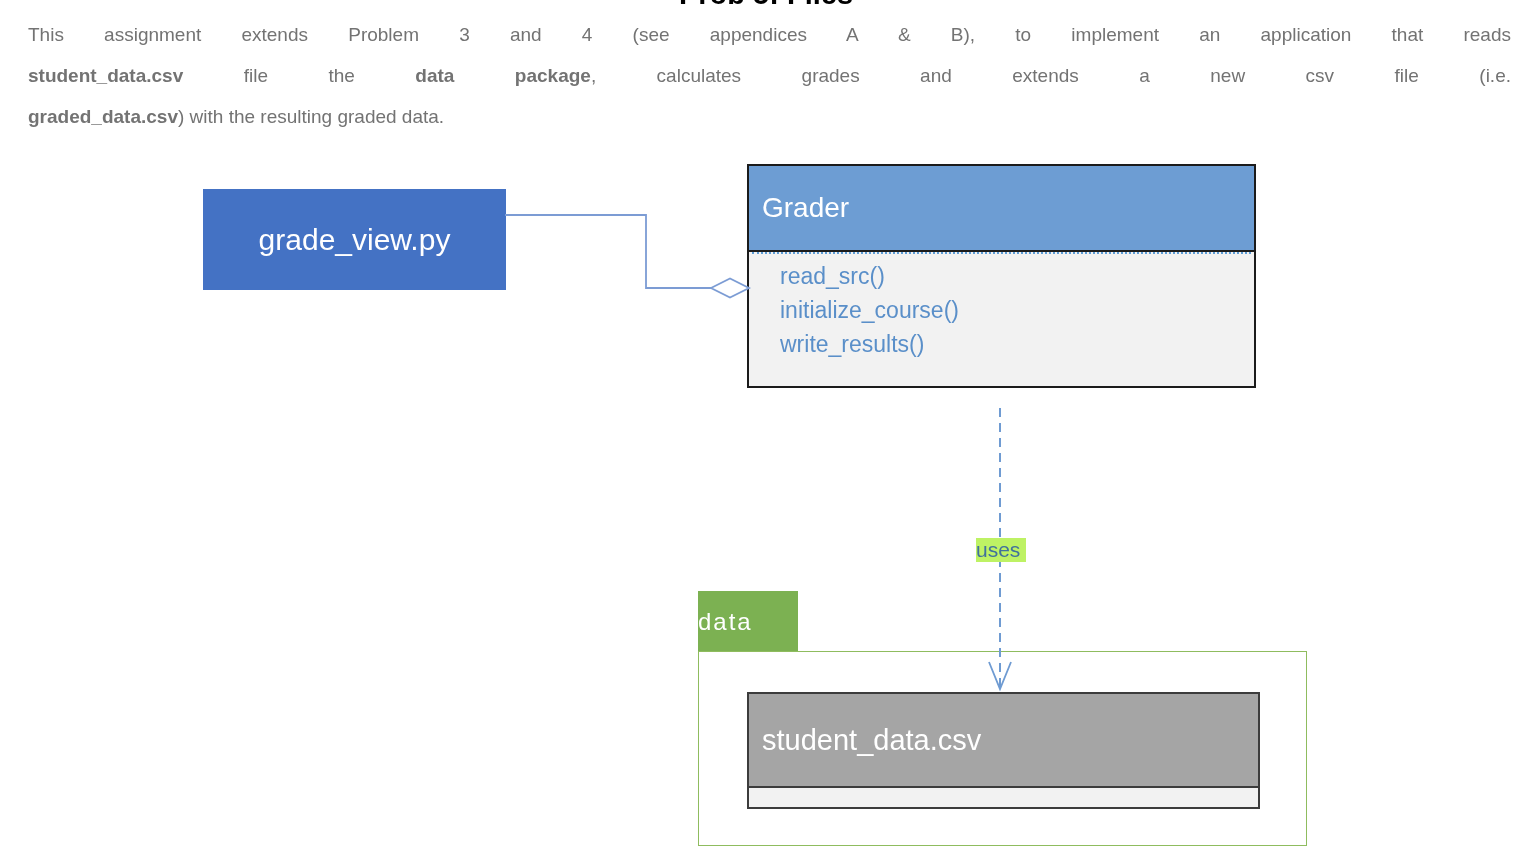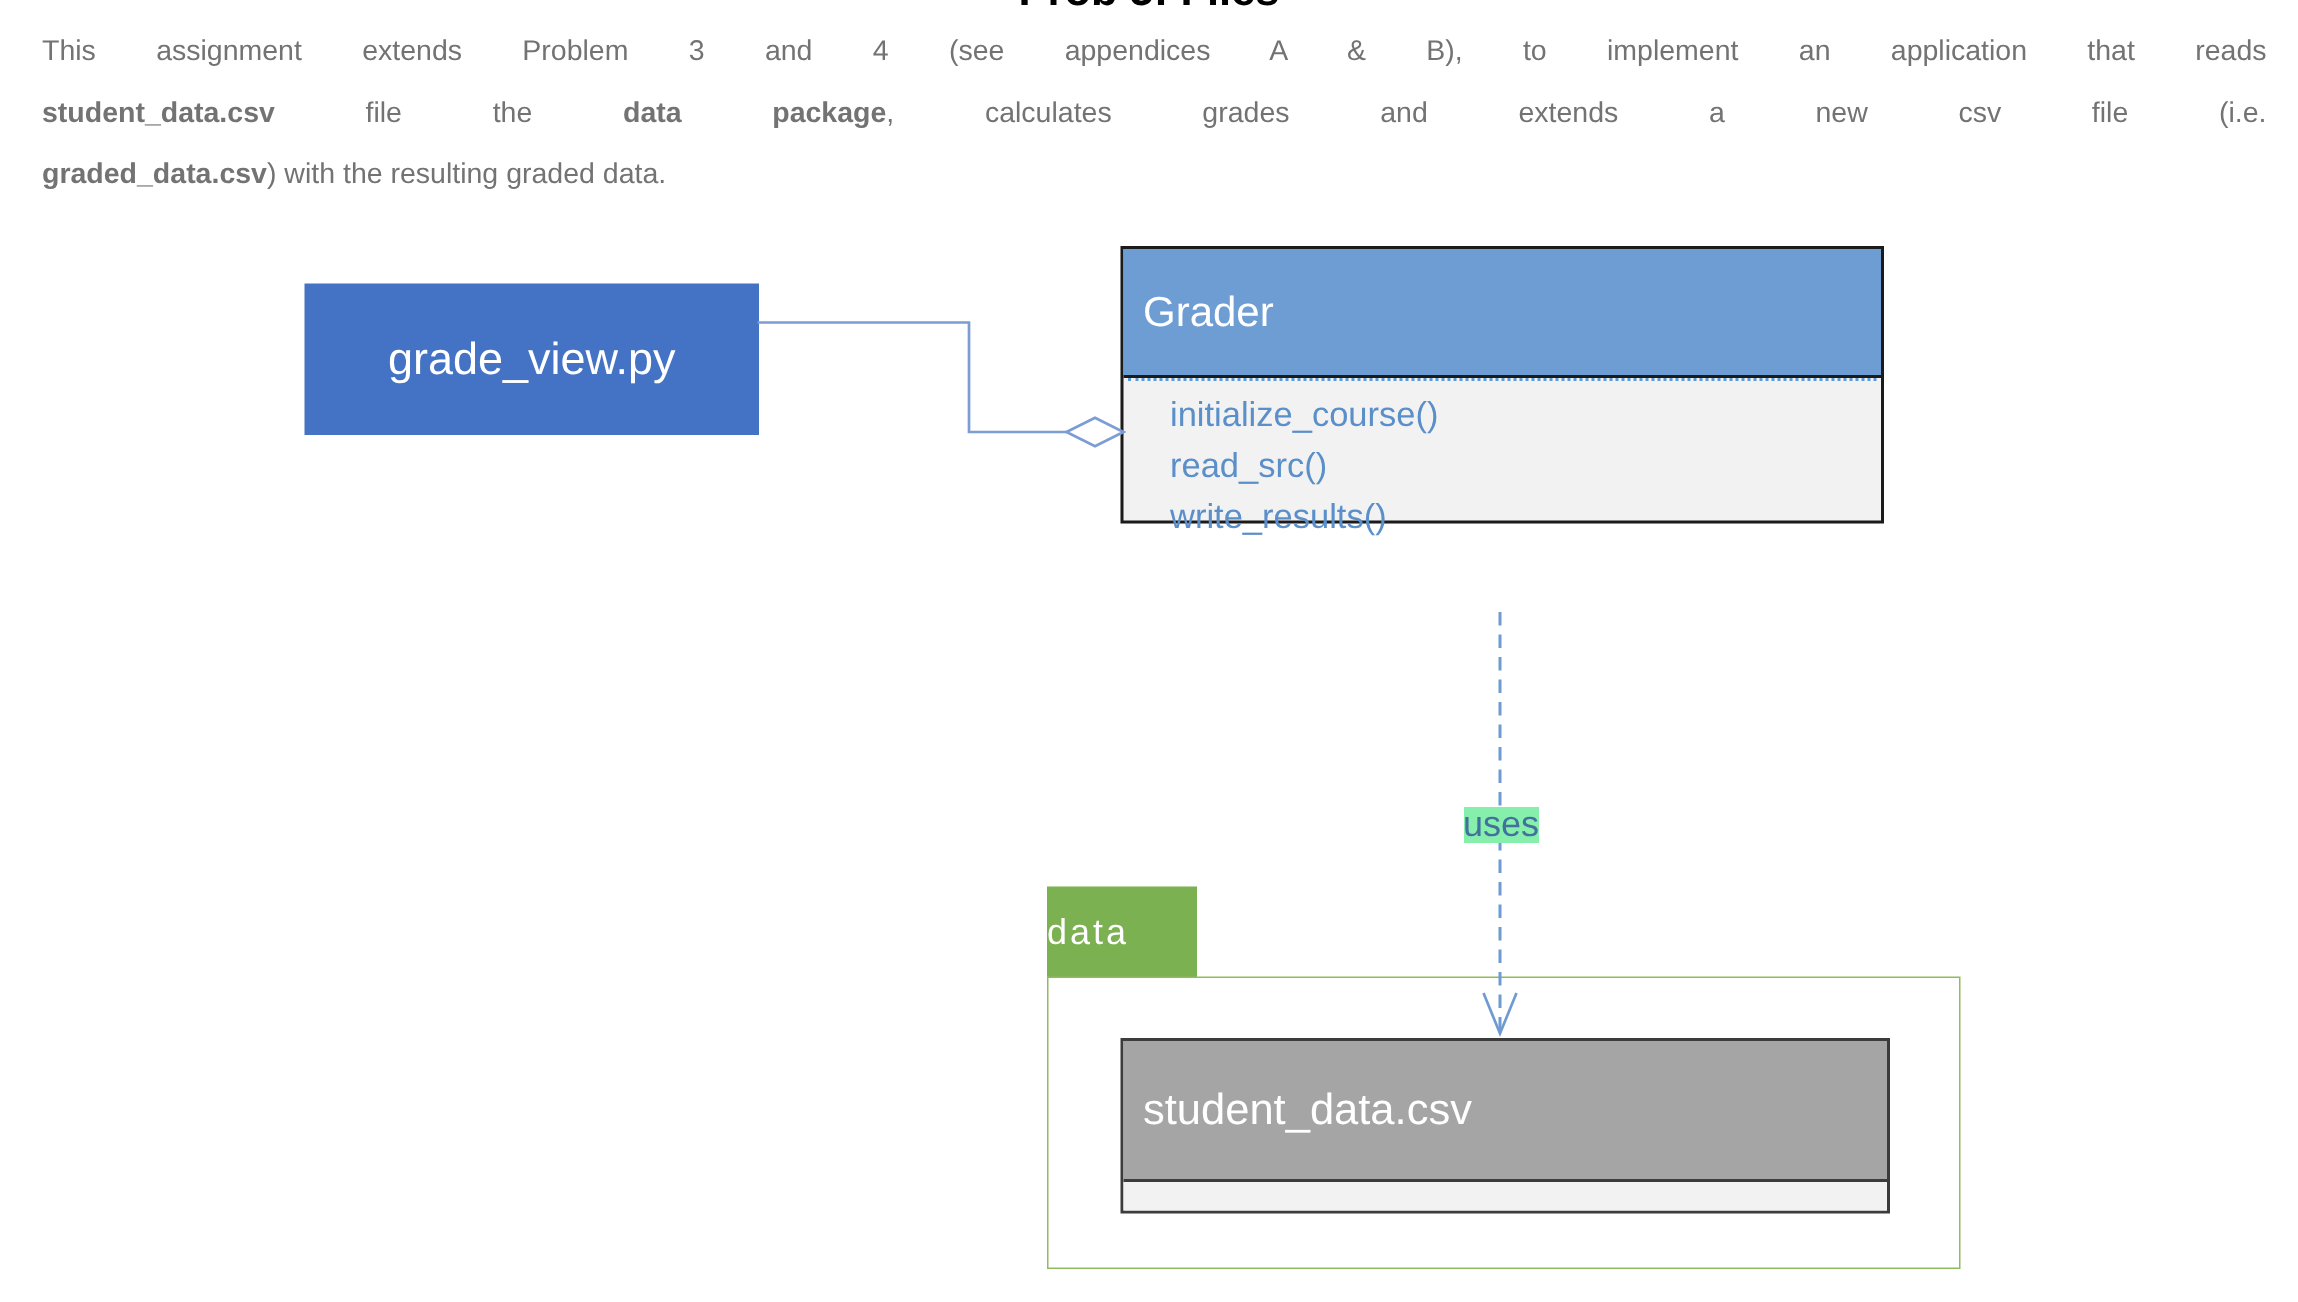--- a/index.html
+++ b/index.html
@@ -24,39 +24,39 @@
   .para-line.last{text-align:left;text-align-last:left;}
   .paragraph b{font-weight:700;}
   
   .module-box{
     position:absolute;left:203px;top:165px;width:303px;height:101px;
     background:#4472C4;display:flex;align-items:center;justify-content:center;
     color:#fff;font-size:30px;margin-top:24px;
   }
   
   .class-box{
-    position:absolute;left:747px;top:164px;width:509px;height:185px;
+    position:absolute;left:747px;top:164px;width:509px;height:224px;
     box-sizing:border-box;border:2px solid #1B1B1B;background:#F2F2F2;
     display:flex;flex-direction:column;
   }
   .class-header{
     height:86px;box-sizing:border-box;flex:none;
     background:#6D9DD3;border-bottom:2px solid #1B1B1B;
     display:flex;align-items:center;padding-left:13px;
     color:#fff;font-size:28px;
   }
   .class-body{flex:1;color:#5A8FC9;font-size:23px;}
   .class-attr{height:43px;display:flex;align-items:center;padding-left:31px;}
   .class-sep{border-top:2px dotted #5B9BD5;margin:0 3px;height:0;}
   .class-methods{padding:5px 0 0 31px;line-height:34px;}
   
   .uses-label{
     position:absolute;left:976px;top:538px;width:50px;height:24px;
-    background:#86efac;display:flex;align-items:center;justify-content:flex-end;
-    color:#41719C;font-size:24px;
+    background:#bef264;display:flex;align-items:center;justify-content:flex-start;
+    color:#41719C;font-size:21px;
   }
   
   .package-tab{
     position:absolute;left:698px;top:591px;width:100px;height:61px;
     background:#7CB152;display:flex;align-items:center;
     box-sizing:border-box;
     color:#fff;font-size:24px;letter-spacing:2px;
   }
   .package-body{
     position:absolute;left:698px;top:651px;width:609px;height:195px;
@@ -101,22 +101,22 @@
   <span>grade_view.py</span>
 </div>
 
 <div class="class-box">
   <div class="class-header">
     <span>Grader</span>
   </div>
   <div class="class-body">
     <div class="class-sep"></div>
     <div class="class-methods">
+      <div>read_src()</div>
       <div>initialize_course()</div>
-      <div>read_src()</div>
       <div>write_results()</div>
     </div>
   </div>
 </div>
 
 <div class="artifact-box">
   <div class="artifact-header">
     <span>student_data.csv</span>
   </div>
   <div class="artifact-footer"></div>

